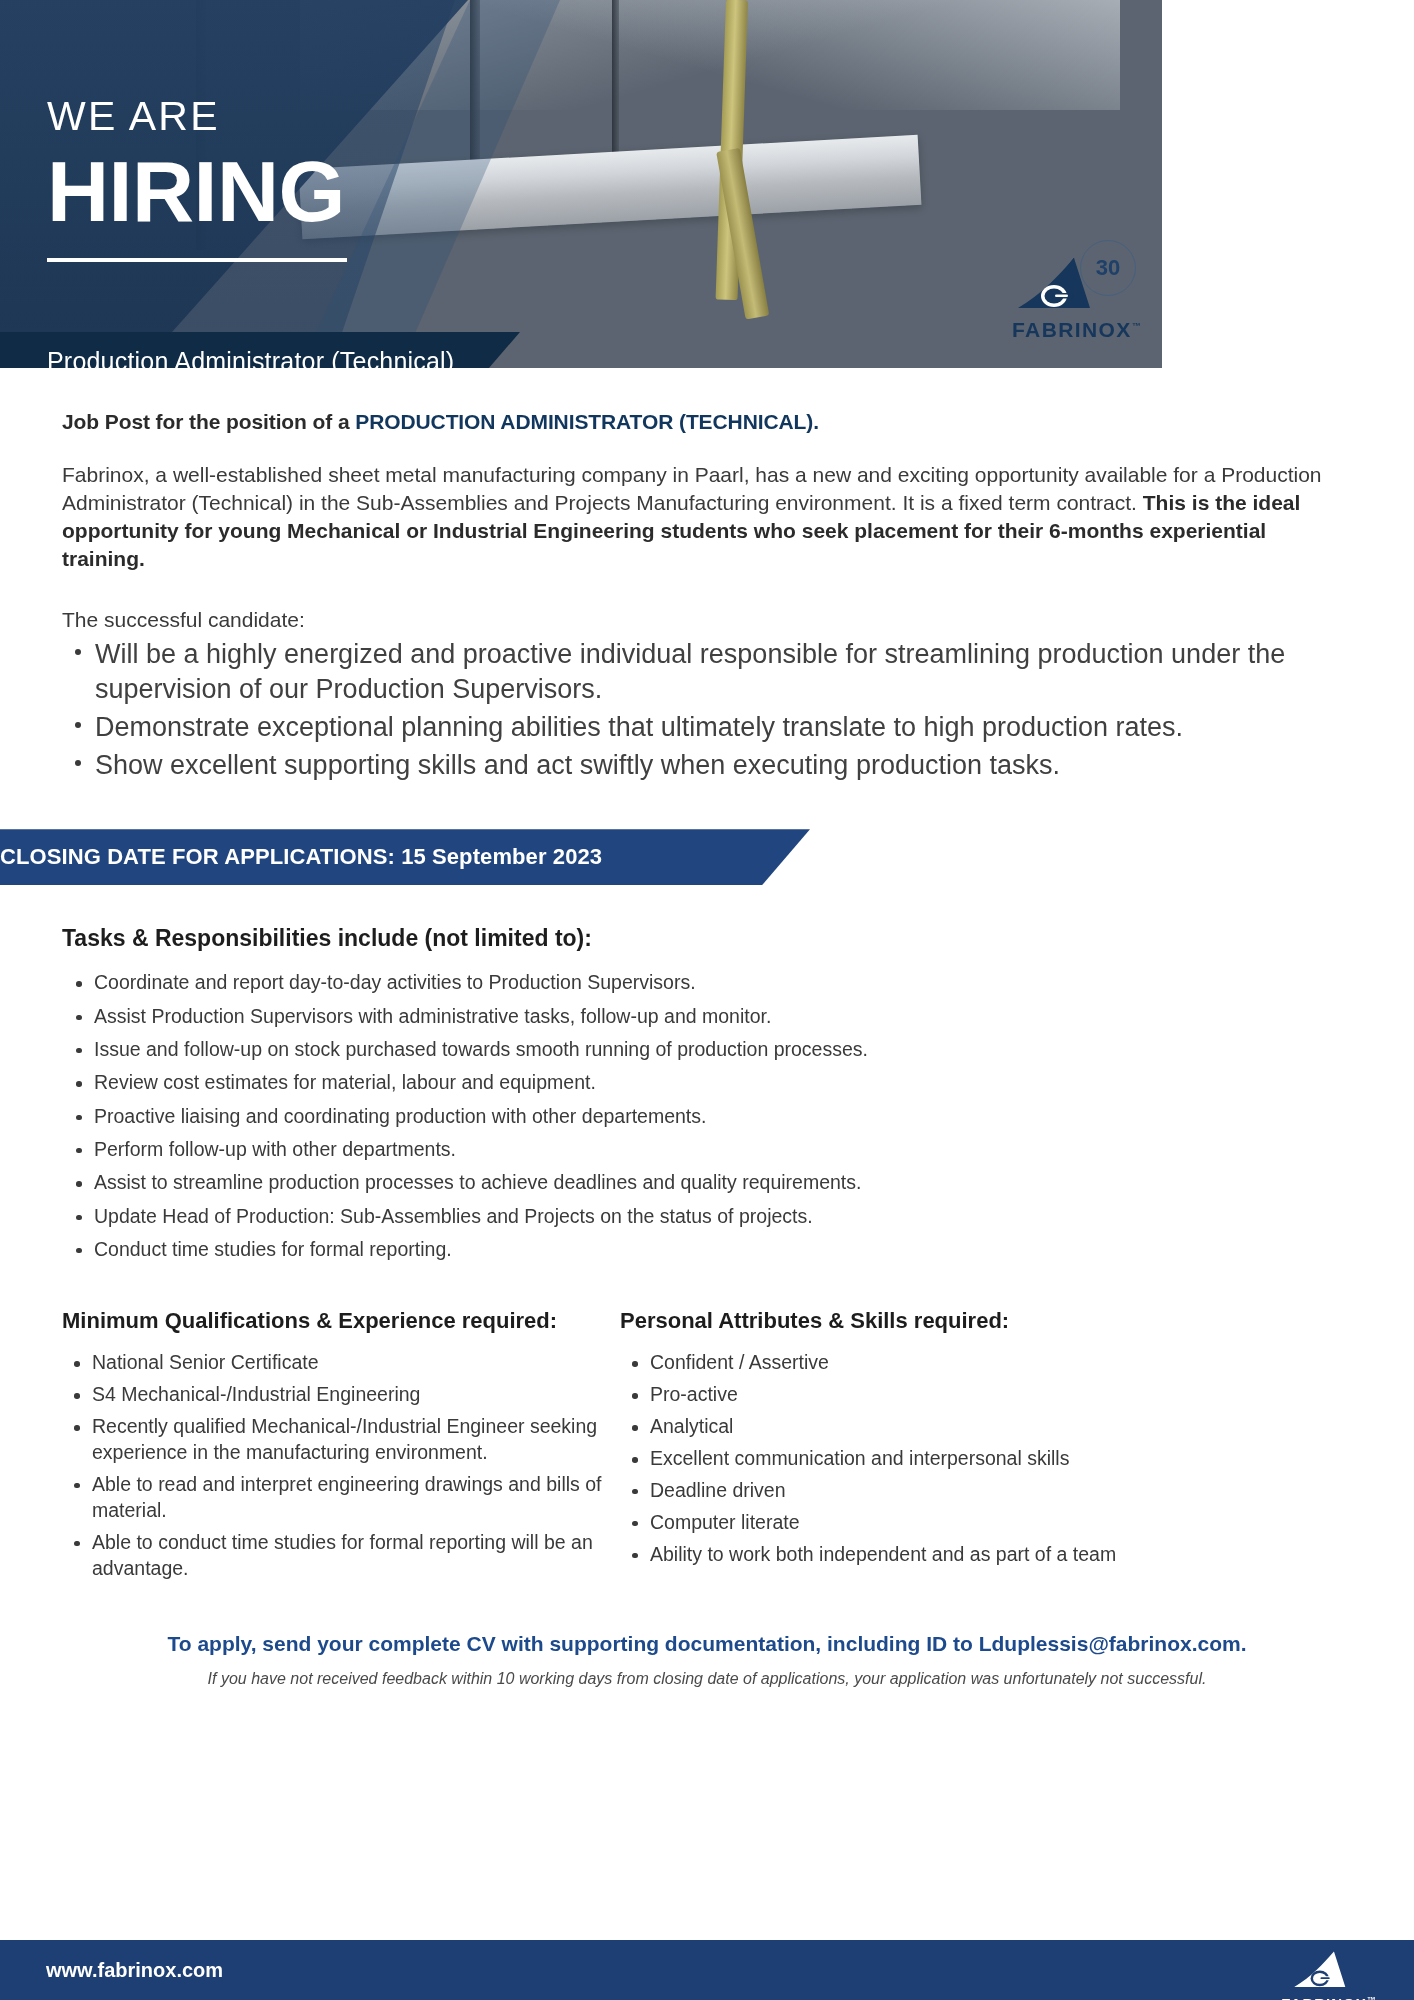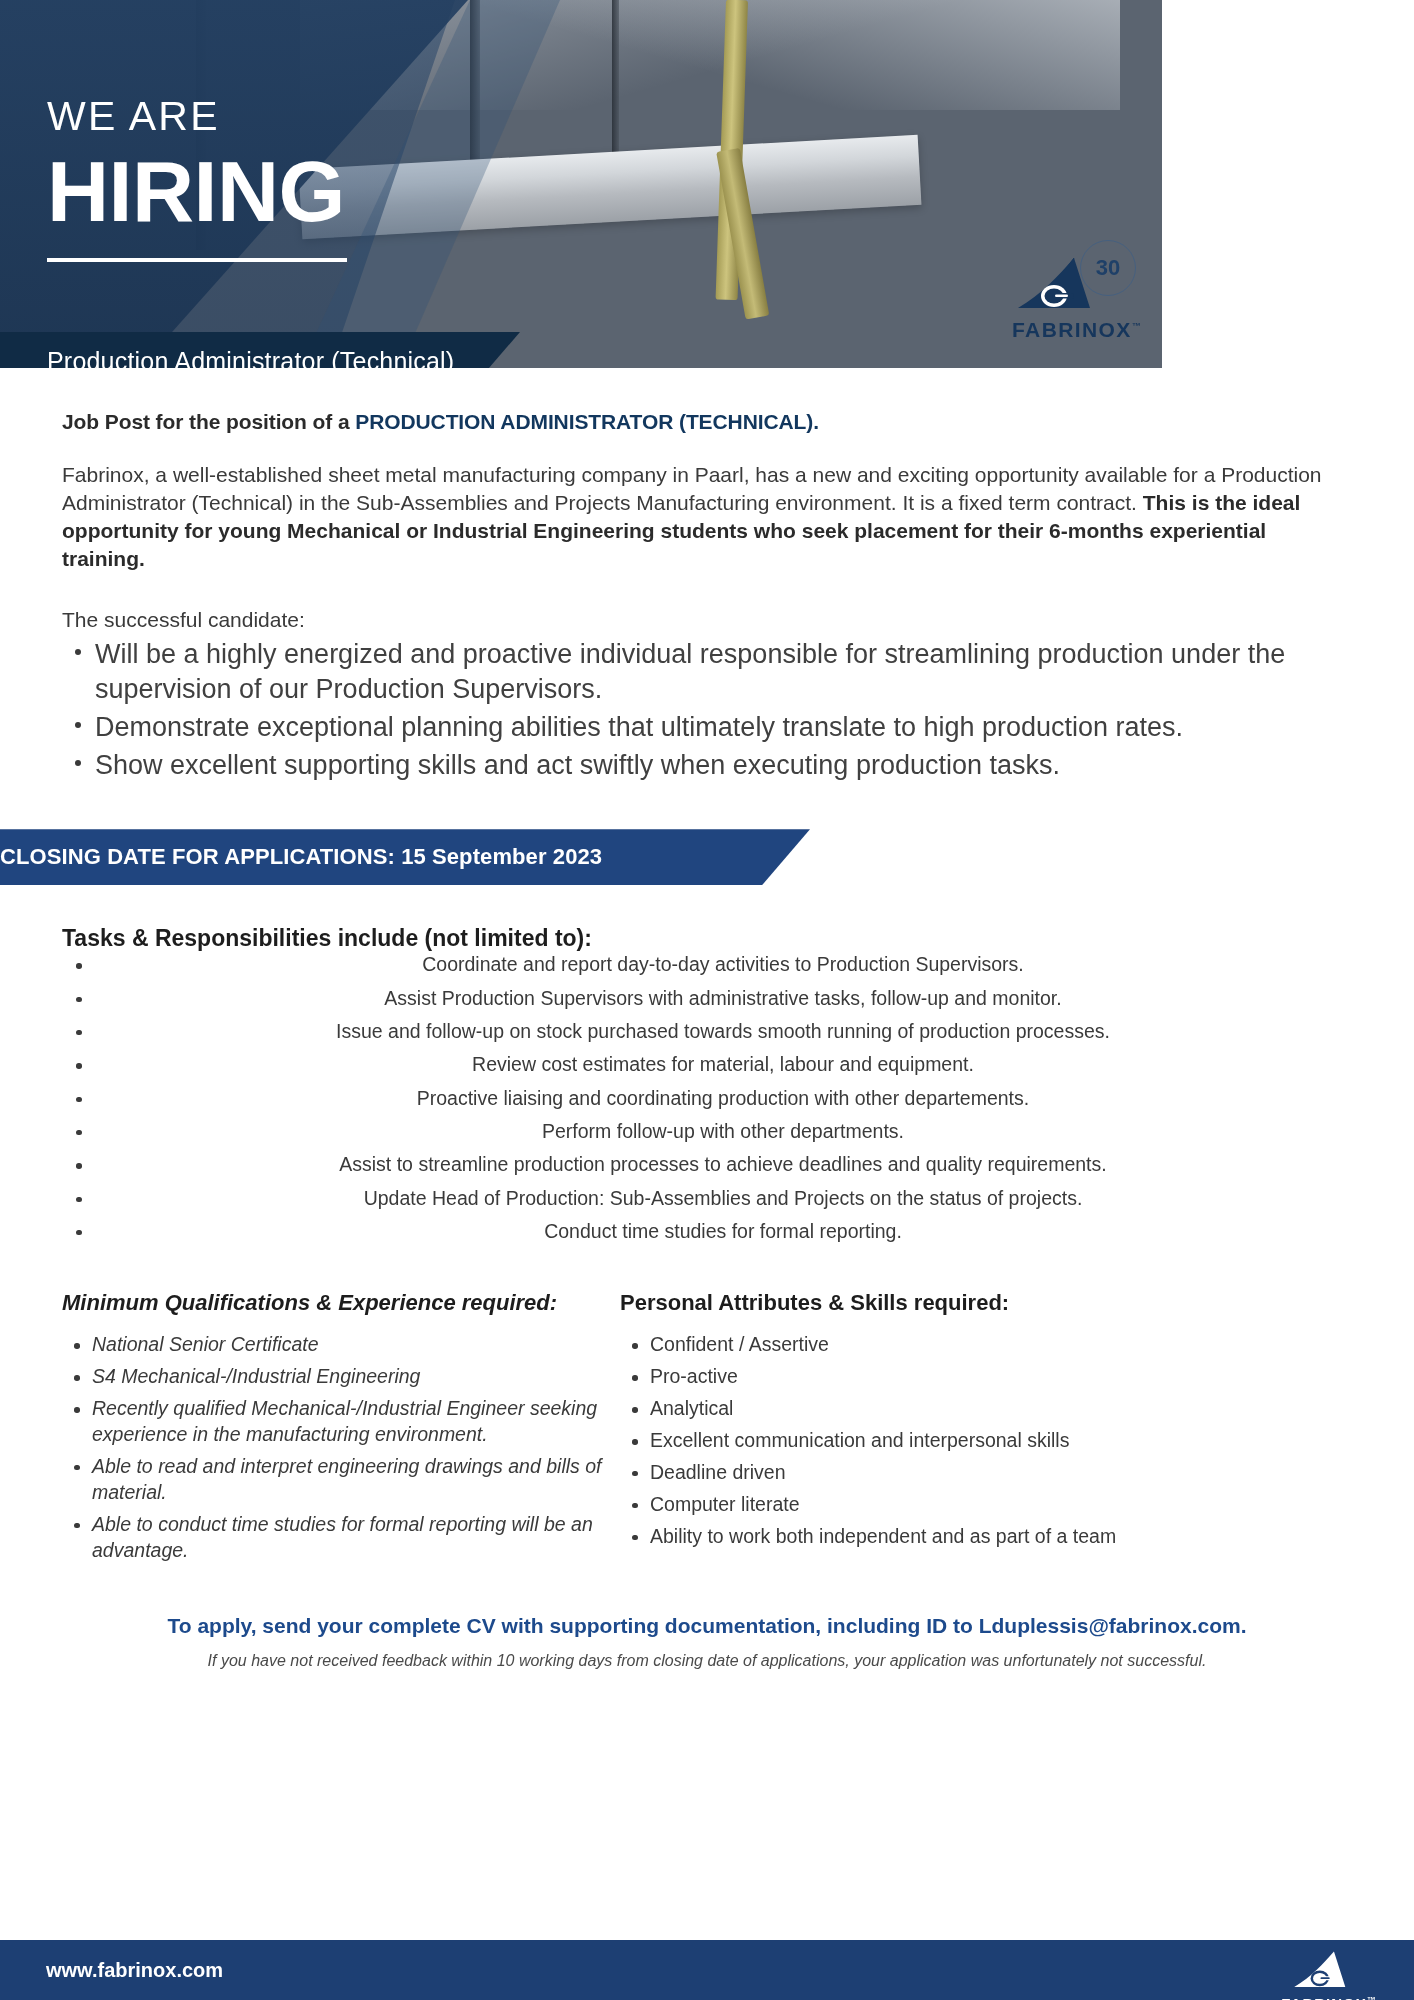--- a/index.html
+++ b/index.html
@@ -282,21 +282,21 @@
 
   .sec-title {
     margin-top: 40px;
     font-size: 23px;
     font-weight: 700;
     color: #1d1d1d;
   }
 
   ul.tasks {
     list-style: none;
-    text-align: center;
+    margin-top: 18px;
   }
   ul.tasks li {
     position: relative;
     padding-left: 32px;
     font-size: 19.5px;
     line-height: 1.3;
     color: #3a3a3a;
     margin-bottom: 8px;
   }
   ul.tasks li::before {
@@ -306,21 +306,21 @@
     top: 11px;
     width: 5.5px; height: 5.5px;
     border-radius: 50%;
     background: #3a3a3a;
   }
 
   .cols {
     display: flex;
     margin-top: 46px;
   }
-  .col-left { width: 558px; font-style: italic; }
+  .col-left { width: 558px; }
   .col-right { width: 600px; }
   .col h3 {
     font-size: 22px;
     font-weight: 700;
     color: #1d1d1d;
     margin-bottom: 16px;
   }
   .col ul {
     list-style: none;
   }

